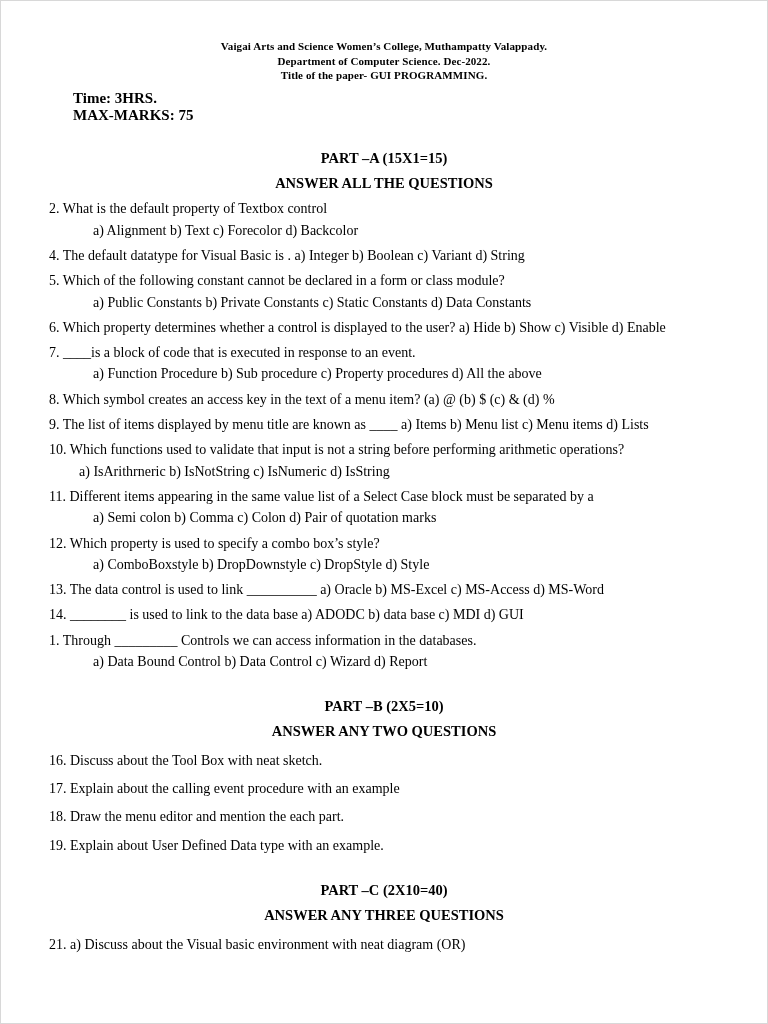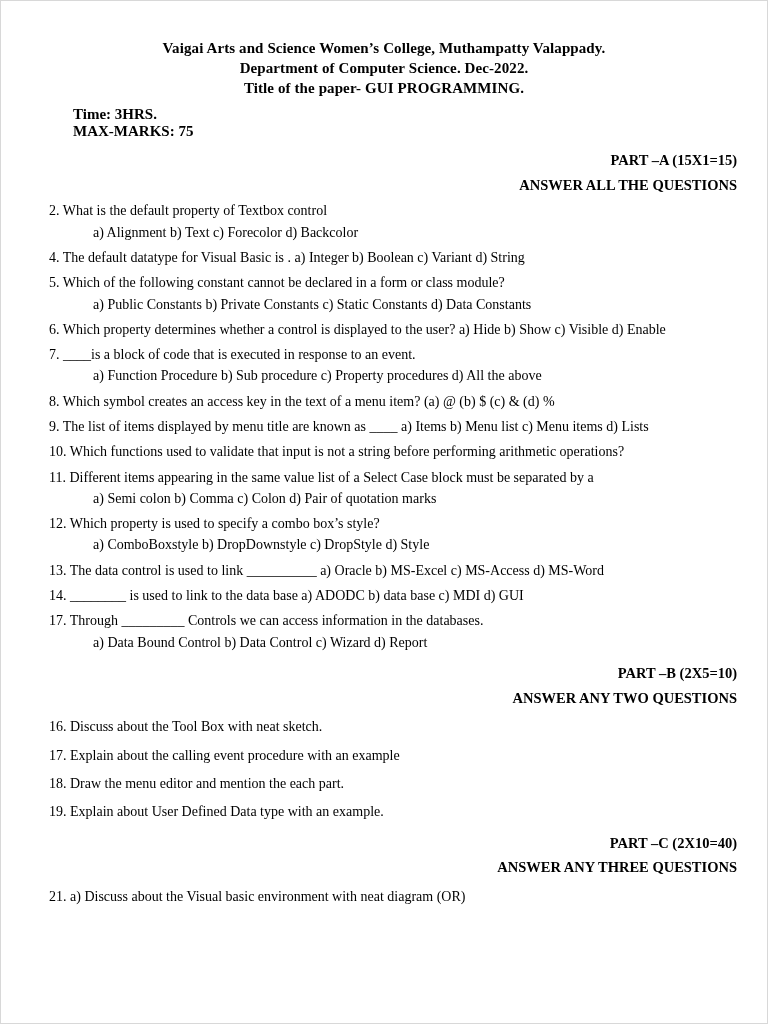--- a/index.html
+++ b/index.html
@@ -24,40 +24,40 @@
     left: 0;
     top: 0;
     right: 0;
     bottom: 0;
     padding: 38px 30px 10px 30px;
     box-sizing: border-box;
   }
   .hdr {
     text-align: center;
     font-weight: bold;
-    font-size: 15px;
+    font-size: 11px;
     line-height: 1.33;
     letter-spacing: 0.1px;
   }
   .hdr div { margin: 0; }
   .timerow {
     display: flex;
     justify-content: space-between;
     align-items: baseline;
     font-weight: bold;
     font-size: 15px;
     margin-top: 7px;
     padding: 0 12px 0 42px;
     flex-direction: column;
   }
   .section-head {
-    text-align: right;
+    text-align: center;
     font-weight: bold;
     font-size: 14.5px;
-    margin-top: 10px;
+    margin-top: 24px;
     line-height: 1.5;
   }
   .section-head .sub {
     display: block;
     margin-top: 3px;
   }
   ol.qlist {
     list-style: none;
     margin: 0;
     padding: 0;
@@ -101,26 +101,26 @@
     </div>
 
     <ol class="qlist parta" id="parta-list">
         <li class="q"><span>2.  What is the default property of Textbox control</span><span class="opts">a) Alignment b) Text c) Forecolor d) Backcolor</span></li>
         <li class="q inline"><span>4. The default datatype for Visual Basic is .    a) Integer  b) Boolean  c) Variant d) String</span></li>
         <li class="q"><span>5. Which of the following constant cannot be declared in a form or class module?</span><span class="opts"> a) Public Constants  b) Private Constants  c) Static Constants d) Data Constants</span></li>
         <li class="q inline"><span>6. Which property determines whether a control is displayed to the user? a) Hide b) Show c) Visible d) Enable</span></li>
         <li class="q"><span>7. ____is a block of code that is executed in response to an event.</span><span class="opts">   a) Function Procedure b) Sub procedure c) Property procedures d) All the above</span></li>
         <li class="q inline"><span>8. Which symbol creates an access key in the text of a menu item? (a) @ (b) $ (c) &amp; (d) %</span></li>
         <li class="q inline"><span>9. The list of items displayed by menu title are known as ____ a) Items b) Menu list c) Menu items d) Lists</span></li>
-        <li class="q"><span>10. Which functions used to validate that input is not a string before performing arithmetic operations?</span></li>
+        <li class="q"><span>10. Which functions used to validate that input is not a string before performing arithmetic operations?</span><span class="opts" style="padding-left: 8px;">a) IsArithrneric  b) IsNotString  c) IsNumeric  d) IsString</span></li>
         <li class="q"><span>11. Different items appearing in the same value list of a Select Case block must be separated by a</span><span class="opts">a) Semi colon b) Comma c) Colon d) Pair of quotation marks</span></li>
         <li class="q"><span>12.  Which property is used to specify a combo box’s style?</span><span class="opts">a) ComboBoxstyle b) DropDownstyle c) DropStyle d) Style</span></li>
         <li class="q inline"><span>13. The data control is used to link __________ a) Oracle b) MS-Excel c) MS-Access d) MS-Word</span></li>
         <li class="q inline"><span>14. ________ is used to link to the data base  a) ADODC  b) data base c) MDI d) GUI</span></li>
-        <li class="q"><span>17. Through _________ Controls we can access information in the databases.</span><span class="opts">a) Data Bound Control  b) Data Control c) Wizard d) Report</span></li>
+        <li class="q"><span>1. Through _________ Controls we can access information in the databases.</span><span class="opts">a) Data Bound Control  b) Data Control c) Wizard d) Report</span></li>
       </ol>
 
     <div class="section-head">
       <span>PART –B (2X5=10)</span>
       <span class="sub">ANSWER ANY TWO QUESTIONS</span>
     </div>
 
     <ol class="qlist partb" id="partb-list">
         <li class="q"><span>16. Discuss about the Tool Box with neat sketch.</span></li>
         <li class="q"><span>17. Explain about the calling event procedure with an example</span></li>

